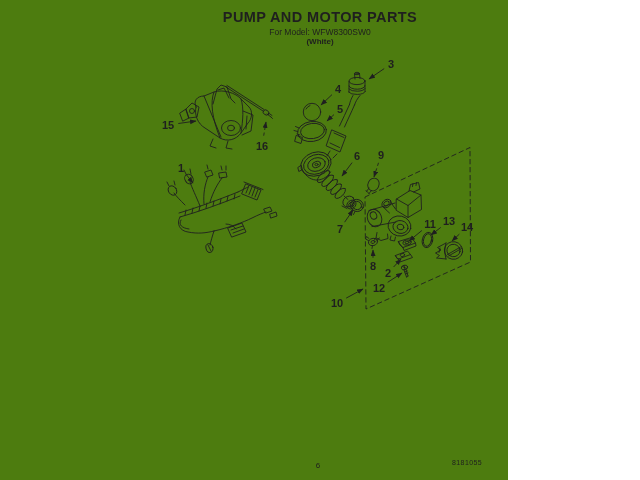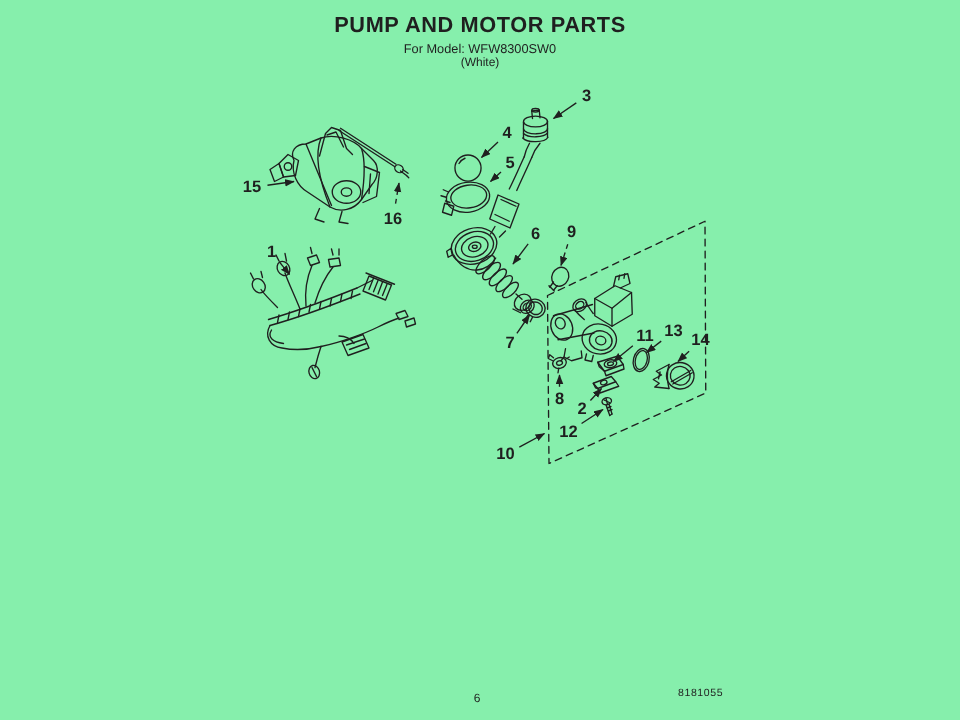--- a/index.html
+++ b/index.html
@@ -1,23 +1,23 @@
 <!DOCTYPE html>
 <html><head>
 <meta charset="utf-8">
 <style>
   html,body{margin:0;padding:0;background:#ffffff;}
   #page{
-    position:relative;width:640px;height:480px;background:#86efac;overflow:hidden;
+    position:relative;width:508px;height:480px;background:#4d7c0f;overflow:hidden;
     font-family:"Liberation Sans", sans-serif;color:#1f1f1f;
   }
   .header{position:absolute;top:9px;left:0;width:640px;text-align:center;line-height:1.15;}
   .title{font-size:14.5px;font-weight:700;letter-spacing:0.4px;}
   .model{font-size:8.5px;font-weight:400;margin-top:2px;}
-  .finish{font-size:8px;font-weight:400;}
+  .finish{font-size:8px;font-weight:700;}
   .footer-page{position:absolute;left:306px;top:461px;width:24px;text-align:center;font-size:8px;}
   .footer-doc{position:absolute;left:452px;top:459px;font-size:7px;letter-spacing:0.4px;}
   svg{position:absolute;left:0;top:0;}
   .callout-num{font-family:"Liberation Sans",sans-serif;font-size:11px;font-weight:700;
     fill:#1f1f1f;text-anchor:middle;dominant-baseline:central;}
   .leader{stroke:#1f1f1f;stroke-width:0.9;fill:none;}
   .dashed{stroke-dasharray:3.2,2.6;}
 </style>
 </head>
 <body>

